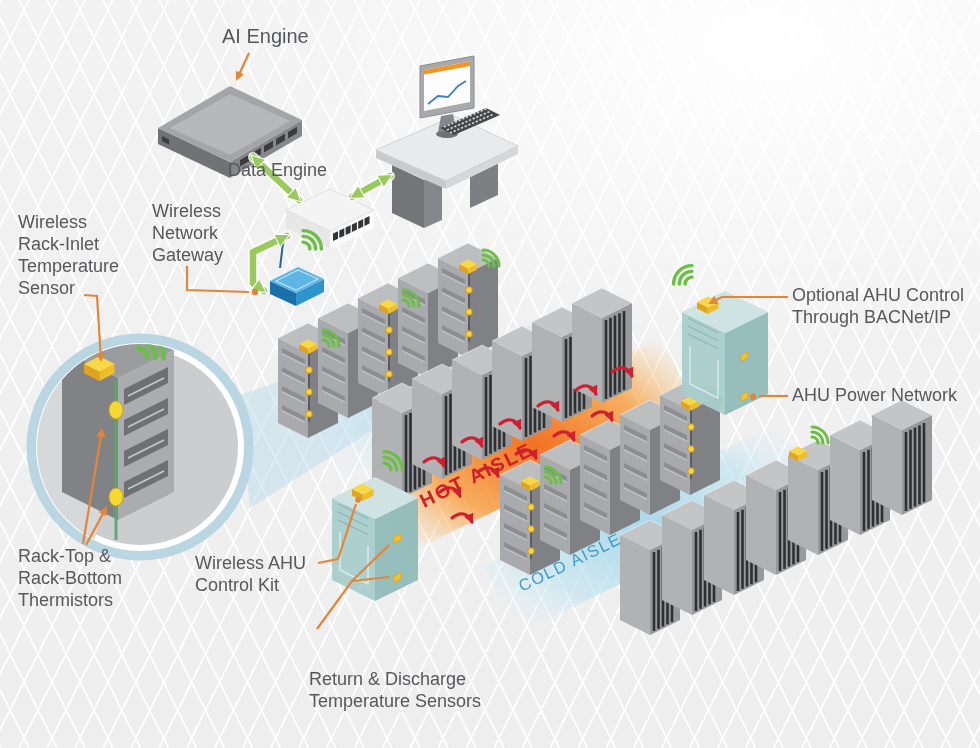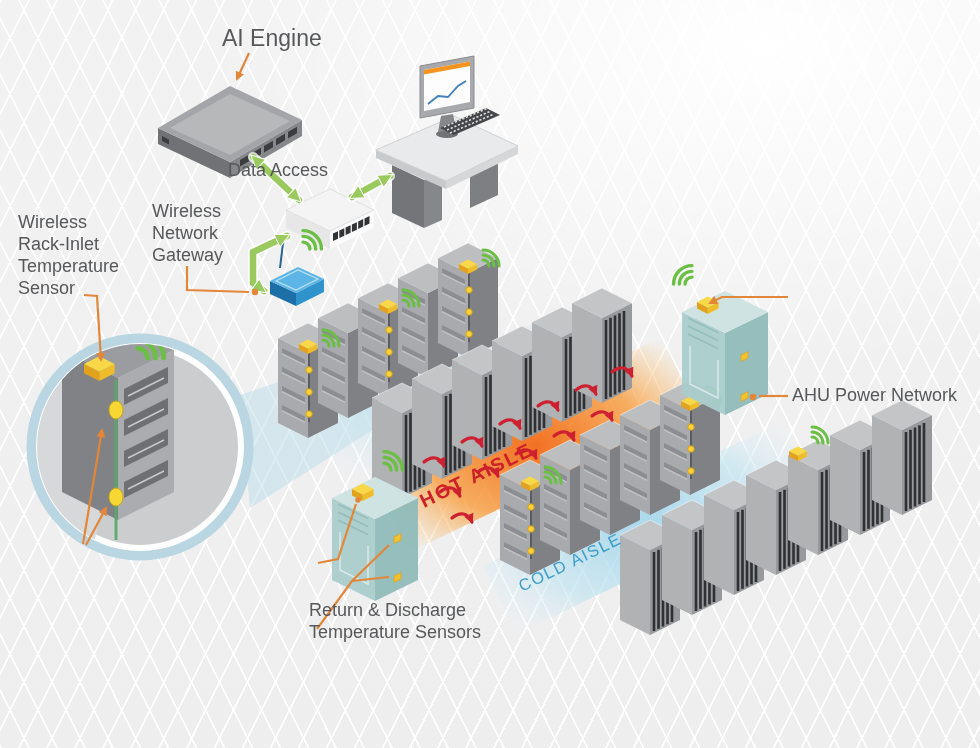--- a/index.html
+++ b/index.html
@@ -10,21 +10,21 @@
       repeating-linear-gradient(63.5deg, rgba(255,255,255,.95) 0 1.8px, rgba(255,255,255,0) 1.8px 25px),
       repeating-linear-gradient(116.5deg, rgba(255,255,255,.95) 0 1.8px, rgba(255,255,255,0) 1.8px 25px),
       radial-gradient(ellipse 900px 520px at 78% 6%, #ffffff 0%, rgba(255,255,255,0) 62%),
       linear-gradient(180deg,#f2f2f3 0%, #eeeeef 100%);
   }
   svg{position:absolute;left:0;top:0;}
   .lbl{
     position:absolute;color:#57585a;
     font-size:18px;line-height:1.22;white-space:pre-line;
   }
-  .lbl.big{font-size:23px;}
+  .lbl.big{font-size:20px;}
   .gArrowOutline{stroke:#ffffff;stroke-width:10;fill:none;stroke-linecap:round;opacity:.8;}
   .gArrow{stroke:#9aca5e;stroke-width:6.5;fill:none;stroke-linecap:round;}
   .leader{stroke:#e2873a;stroke-width:2.2;fill:none;}
   .hotA{stroke:#ce2030;stroke-width:3.2;fill:none;stroke-linecap:round;}
   .aisleTextHot{fill:#ce2127;font-weight:bold;font-size:19.5px;letter-spacing:2.2px;font-family:"Liberation Sans",sans-serif;}
   .aisleTextCold{fill:#3e9ec9;font-size:16.5px;letter-spacing:1.6px;font-family:"Liberation Sans",sans-serif;}
 </style>
 </head>
 <body>
 
@@ -324,25 +324,32 @@
     <circle cx="358" cy="500" r="2.8" fill="#e2873a"></circle>
     <path class="leader" d="M317,629 L352,581 L389,545"></path>
     <path class="leader" d="M352,581 L389,577"></path>
     <path class="leader" d="M788,297 L722,297 L710,303" marker-end="url(#orangeHead)"></path>
     <path class="leader" d="M788,396 L759,396"></path>
     <circle cx="753" cy="397" r="3.2" fill="#e2873a"></circle>
   </g>
 </svg>
 
 <div class="lbl big" style="left:222px;top:24px;">AI Engine</div>
-<div class="lbl" style="left:228px;top:160px;">Data Access</div>
+<div class="lbl" style="left:228px;top:160px;">Data Engine</div>
 <div class="lbl" style="left:152px;top:201px;">Wireless
 Network
 Gateway</div>
 <div class="lbl" style="left:18px;top:212px;">Wireless
 Rack-Inlet
 Temperature
 Sensor</div>
-<div class="lbl" style="left:309px;top:600px;">Return &amp; Discharge
+<div class="lbl" style="left:18px;top:546px;">Rack-Top &amp;
+Rack-Bottom
+Thermistors</div>
+<div class="lbl" style="left:195px;top:553px;">Wireless AHU
+Control Kit</div>
+<div class="lbl" style="left:309px;top:669px;">Return &amp; Discharge
 Temperature Sensors</div>
+<div class="lbl" style="left:792px;top:285px;">Optional AHU Control
+Through BACNet/IP</div>
 <div class="lbl" style="left:792px;top:385px;">AHU Power Network</div>
 
 </div>
 
 </body></html>

